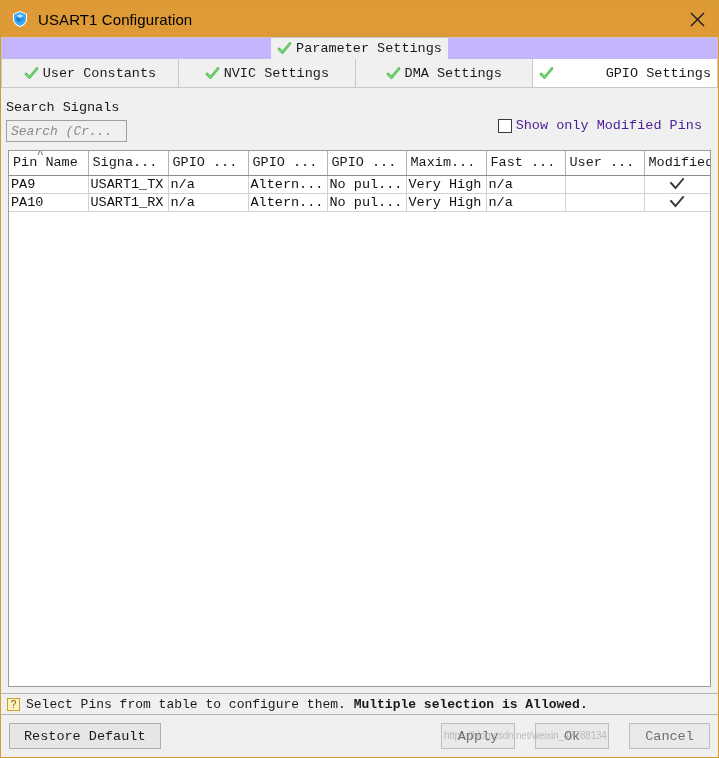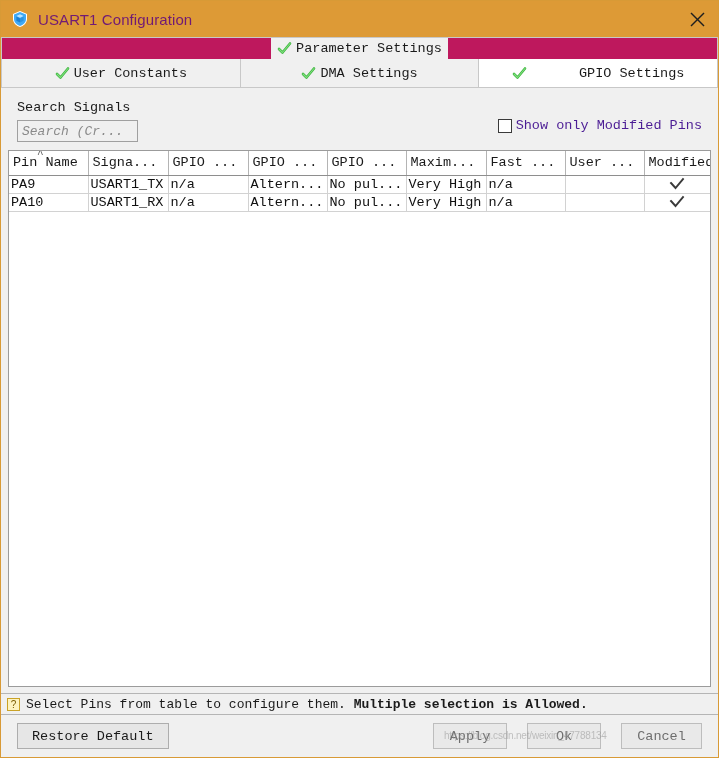--- a/index.html
+++ b/index.html
@@ -38,21 +38,21 @@
   .title-icon {
     width: 18px;
     height: 18px;
     margin-right: 9px;
     flex: 0 0 auto;
     display: block;
   }
   .title-text {
     font-family: "Liberation Sans", sans-serif;
     font-size: 15px;
-    color: #701a75;
+    color: #000000;
     flex: 1 1 auto;
     letter-spacing: 0.1px;
   }
   .close-btn {
     width: 30px;
     height: 30px;
     display: flex;
     align-items: center;
     justify-content: center;
     flex: 0 0 auto;
@@ -63,21 +63,21 @@
   
   .tabs-wrap {
     background: #f0f0f0;
     border-bottom: 1px solid #c8c8c8;
     padding: 0;
   }
   .tab-row {
     display: flex;
     height: 22px;
     box-sizing: border-box;
-    background: #be185d;
+    background: #c4b5fd;
     border-left: 1px solid #c8c8c8;
     border-right: 1px solid #c8c8c8;
     border-top: 1px solid #c8c8c8;
   }
   .tab-row.row1 {
     justify-content: center;
   }
   .tab-row.row2 {
     height: 28px;
     border-top: none;
@@ -116,21 +116,21 @@
   .content {
     flex: 1 1 auto;
     background: #f0f0f0;
     padding: 0;
     display: flex;
     flex-direction: column;
     box-sizing: border-box;
     overflow: hidden;
   }
   .search-area {
-    padding: 12px 12px 0 16px;
+    padding: 12px 12px 0 5px;
     box-sizing: border-box;
     position: relative;
     height: 62px;
   }
   .search-label {
     font-size: 13.5px;
     color: #1a1a1a;
     margin-bottom: 5px;
   }
   .search-input {
@@ -276,21 +276,21 @@
   }
   .status-text b { font-weight: bold; }
 
   
   .footer {
     height: 42px;
     min-height: 42px;
     background: #f0f0f0;
     display: flex;
     align-items: center;
-    padding: 0 16px;
+    padding: 0 8px;
     box-sizing: border-box;
     position: relative;
   }
   .btn {
     background: #e6e6e6;
     border: 1px solid #adadad;
     font-family: "Liberation Mono", "DejaVu Sans Mono", monospace;
     font-size: 13.5px;
     color: #1a1a1a;
     height: 26px;
@@ -357,20 +357,27 @@
         <span>Parameter Settings</span>
       </div>
     </div>
     <div class="tab-row row2">
       <div class="tab">
         <svg class="chk" width="15" height="15" viewBox="0 0 15 15">
           <path d="M2 8 L5.5 11.5 L13 2.5" stroke="#3fb53f" stroke-width="2.6" fill="none" stroke-linecap="round" stroke-linejoin="round"></path>
           <path d="M2 8 L5.5 11.5 L13 2.5" stroke="#7fe07f" stroke-width="1.1" fill="none" stroke-linecap="round" stroke-linejoin="round"></path>
         </svg>
         <span>User Constants</span>
+      </div>
+      <div class="tab">
+        <svg class="chk" width="15" height="15" viewBox="0 0 15 15">
+          <path d="M2 8 L5.5 11.5 L13 2.5" stroke="#3fb53f" stroke-width="2.6" fill="none" stroke-linecap="round" stroke-linejoin="round"></path>
+          <path d="M2 8 L5.5 11.5 L13 2.5" stroke="#7fe07f" stroke-width="1.1" fill="none" stroke-linecap="round" stroke-linejoin="round"></path>
+        </svg>
+        <span>NVIC Settings</span>
       </div>
       <div class="tab">
         <svg class="chk" width="15" height="15" viewBox="0 0 15 15">
           <path d="M2 8 L5.5 11.5 L13 2.5" stroke="#3fb53f" stroke-width="2.6" fill="none" stroke-linecap="round" stroke-linejoin="round"></path>
           <path d="M2 8 L5.5 11.5 L13 2.5" stroke="#7fe07f" stroke-width="1.1" fill="none" stroke-linecap="round" stroke-linejoin="round"></path>
         </svg>
         <span>DMA Settings</span>
       </div>
       <div class="tab active">
         <svg class="chk" width="15" height="15" viewBox="0 0 15 15">

